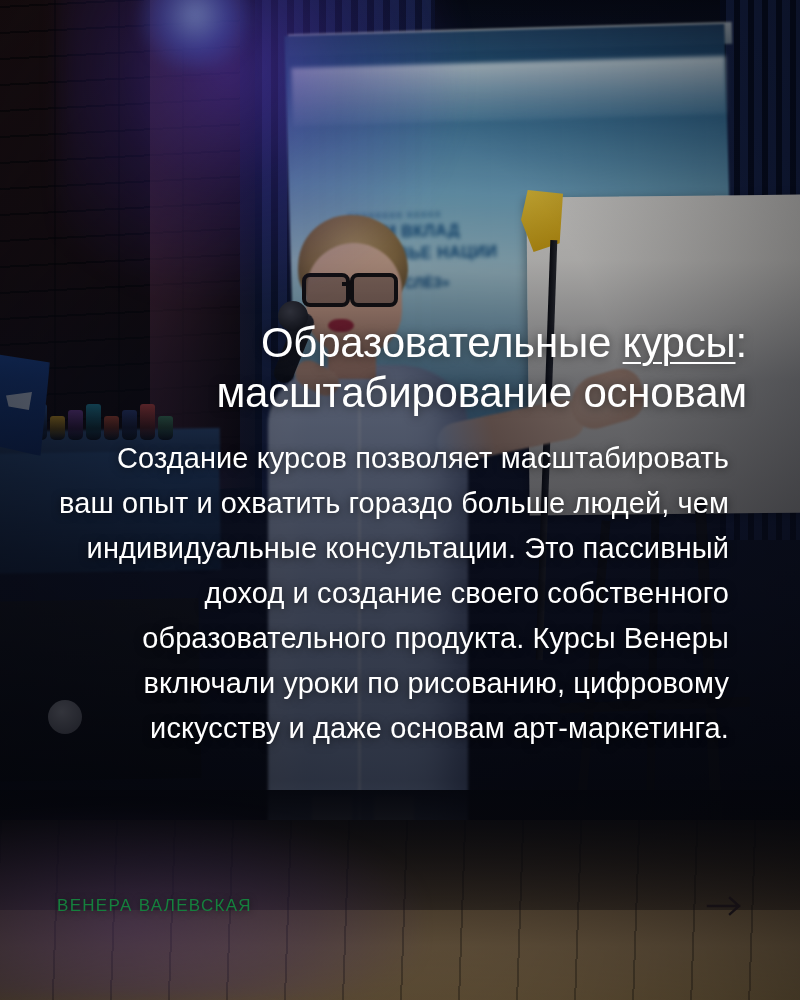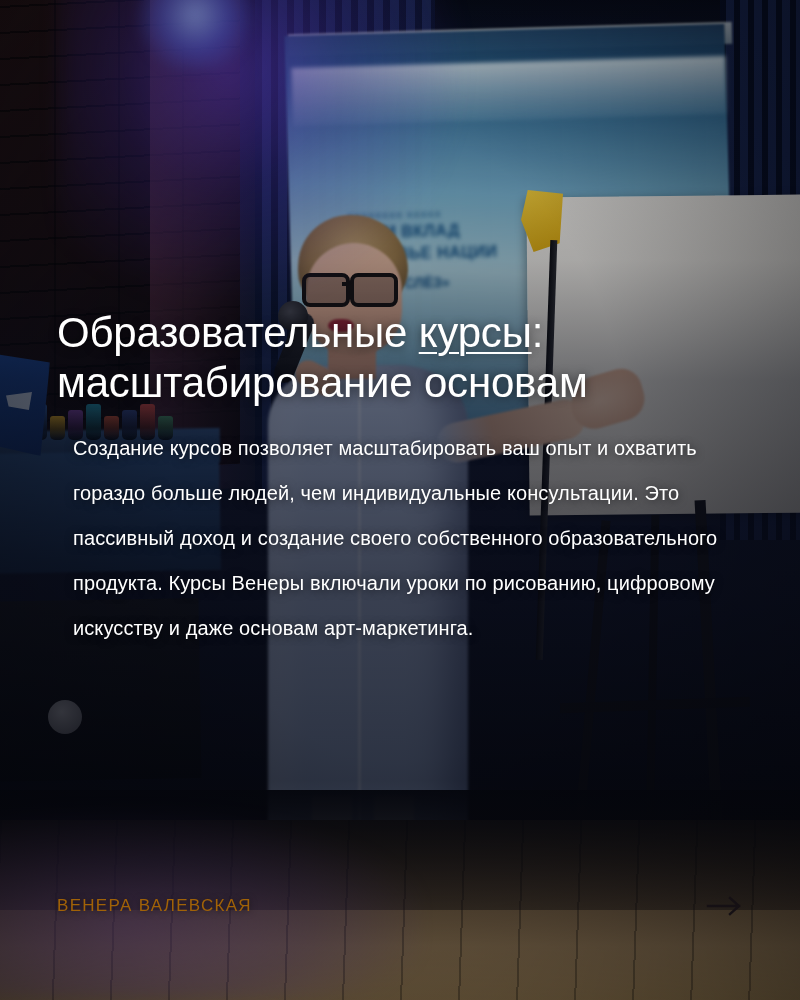--- a/index.html
+++ b/index.html
@@ -398,61 +398,62 @@
         rgba(4,6,14,0.72) 78%,
         rgba(10,8,12,0.42) 92%,
         rgba(20,14,10,0.22) 100%);
     pointer-events: none;
   }
 
   
   .content {
     position: absolute;
     left: 57px;
-    top: 308px;
+    top: 318px;
     width: 690px;
+    text-align: right;
   }
 
   .title {
     margin: 0;
     color: #ffffff;
     font-size: 42px;
     line-height: 50px;
     font-weight: 400;
     letter-spacing: -0.2px;
     text-shadow: 0 1px 10px rgba(0,0,0,0.55);
   }
   .title .u {
     text-decoration: underline;
     text-underline-offset: 5px;
     text-decoration-thickness: 2px;
   }
 
   .body {
-    margin: 18px 0 0 16px;
+    margin: 18px 0 0 0;
     color: #ffffff;
-    font-size: 20px;
+    font-size: 29px;
     line-height: 45px;
     font-weight: 400;
     letter-spacing: 0.1px;
     max-width: 672px;
     text-shadow: 0 1px 9px rgba(0,0,0,0.60);
   }
 
   .footer {
     position: absolute;
     left: 57px;
     right: 56px;
     top: 895px;
     display: flex;
     align-items: center;
     justify-content: space-between;
   }
   .author {
-    color: #a16207;
+    color: #15803d;
     font-size: 17px;
     letter-spacing: 1.3px;
     font-weight: 400;
     text-shadow: 0 1px 7px rgba(0,0,0,0.6);
   }
   .next-arrow {
     display: block;
     width: 38px;
     height: 22px;
     color: #151014;

